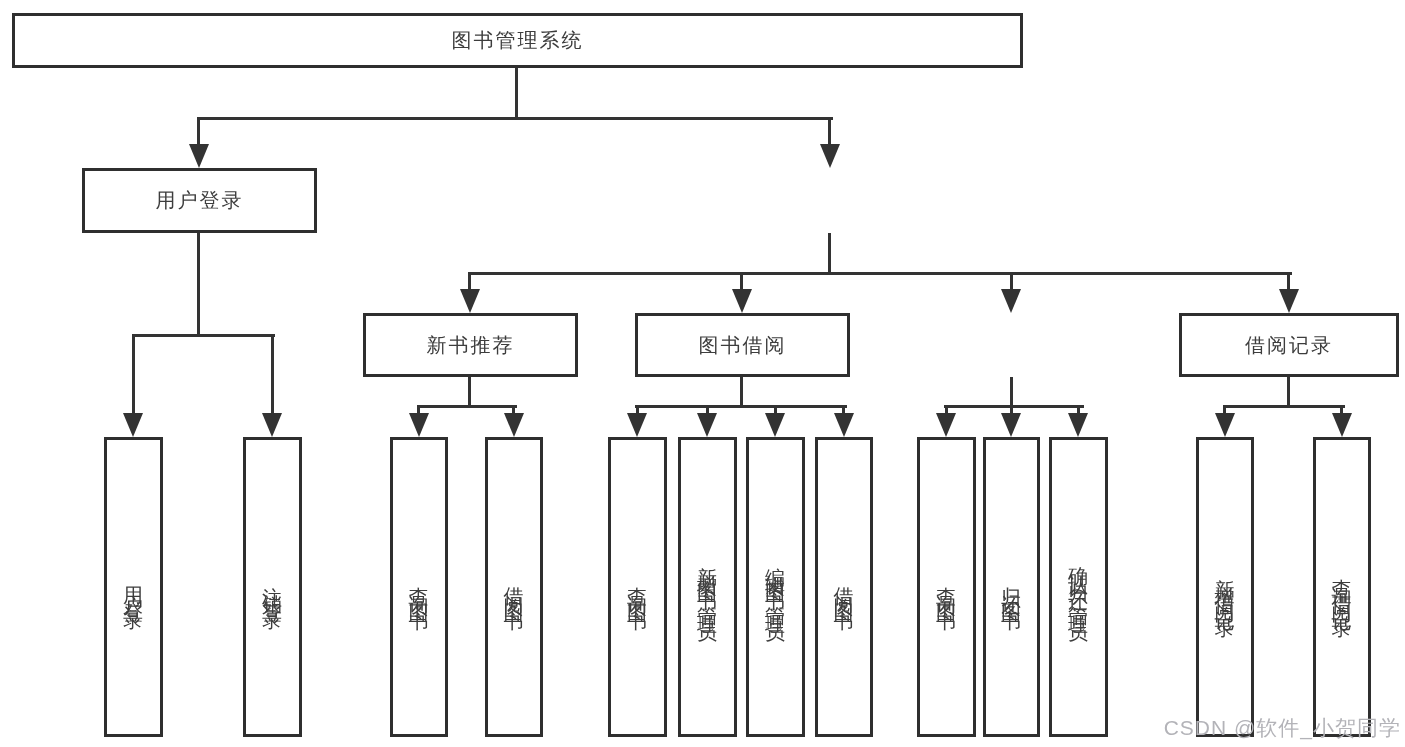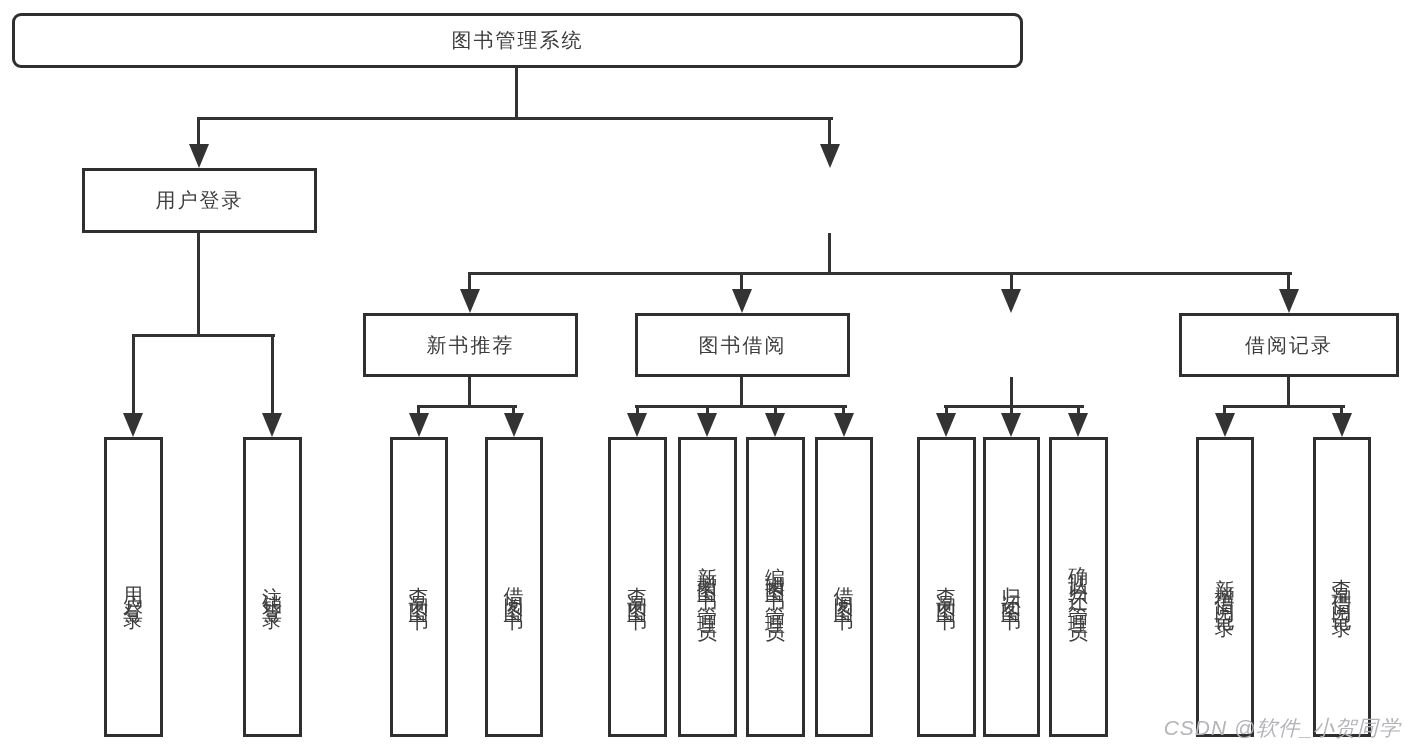--- a/index.html
+++ b/index.html
@@ -23,29 +23,29 @@
   }
   .hl{position:absolute;height:3px;background:#333333;}
   .vl{position:absolute;width:3px;background:#333333;}
   .ar{
     position:absolute;width:0;height:0;
     border-left:10px solid transparent;border-right:10px solid transparent;
     border-top:24px solid #333333;
   }
   .watermark{
     position:absolute;right:4px;bottom:5px;color:#b3b3b8;font-size:21px;
-    letter-spacing:1px;z-index:5;white-space:nowrap;font-style:italic;
+    letter-spacing:1px;z-index:5;white-space:nowrap;
   }
 </style>
 </head>
 <body>
 
 <div id="canvas">
 
-  <div class="box" style="left:12px;top:13px;width:1011px;height:55px;border-radius:9px;">
+  <div class="box" style="left:12px;top:13px;width:1011px;height:55px;">
     <span class="lbl">图书管理系统</span>
   </div>
 
   <div class="vl" style="left:515px;top:68px;height:52px;"></div>
   <div class="hl" style="left:197px;top:117px;width:636px;"></div>
   <div class="vl" style="left:197px;top:117px;height:27px;"></div>
   <div class="ar" style="left:189px;top:144px;"></div>
   <div class="vl" style="left:828px;top:117px;height:27px;"></div>
   <div class="ar" style="left:820px;top:144px;"></div>
 

